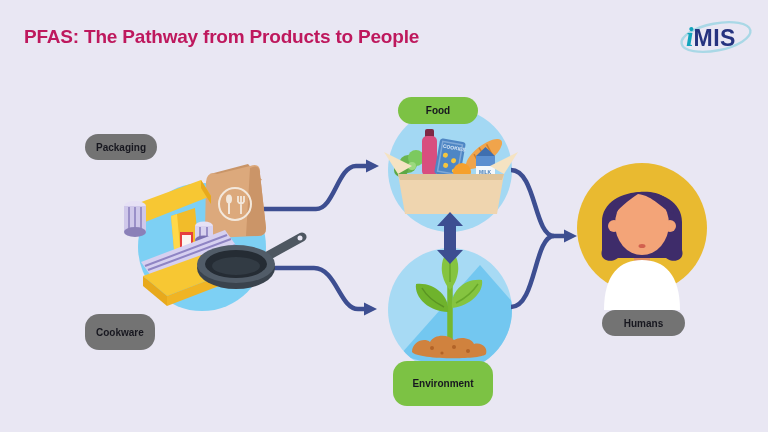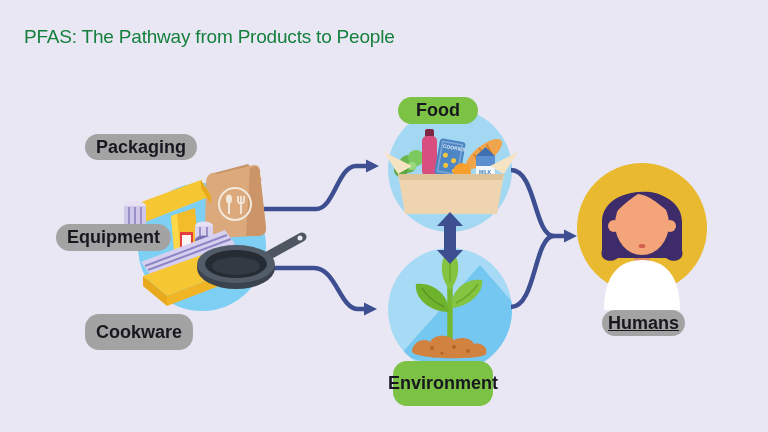--- a/index.html
+++ b/index.html
@@ -2,55 +2,63 @@
 <html><head>
 <meta charset="utf-8">
 <style>
   * { margin:0; padding:0; box-sizing:border-box; }
   html,body { width:768px; height:432px; }
   body { font-family:"Liberation Sans", sans-serif; background:#E9E7F3; overflow:hidden; }
   .canvas { position:relative; width:768px; height:432px; background:#E9E7F3; }
 
   .page-title {
     position:absolute; left:24px; top:26px;
-    font-size:19px; font-weight:normal; color:#15803d; letter-spacing:-0.2px;
+    font-size:19px; font-weight:bold; color:#be185d; letter-spacing:-0.2px;
   }
 
   .logo { position:absolute; left:672px; top:12px; width:82px; height:48px; }
   .logo svg { position:absolute; left:0; top:0; }
   .logo-text { position:absolute; left:14px; top:10px; white-space:nowrap; }
   .logo-i { font-style:italic; font-weight:bold; font-size:27px; color:#12A5BC; font-family:"Liberation Serif", serif; }
   .logo-mis { font-weight:bold; font-size:23px; color:#26337F; letter-spacing:0.5px; }
 
   .circle { position:absolute; border-radius:50%; }
   .circle-products { left:138px; top:183px; width:128px; height:128px; background:#7DD0F4; }
   .circle-food { left:388px; top:108px; width:124px; height:124px; background:#A3D8F3; }
 
   .pill {
     position:absolute; display:flex; align-items:center; justify-content:center;
-    font-weight:bold; font-size:18px; color:#17171F; border-radius:14px;
+    font-weight:bold; font-size:10px; color:#17171F; border-radius:14px;
     padding:9px 11px; white-space:nowrap;
   }
-  .pill-yellow { background:#a3a3a3; }
+  .pill-yellow { background:#737373; }
   .pill-green  { background:#7CC244; }
 
   .abs { position:absolute; }
 
   .footer-credit {
     position:absolute; right:22px; top:398px;
     font-size:12px; color:#2E2E38;
   }
 </style>
 </head>
 <body>
 
 <div class="canvas">
 
   <div class="page-title">PFAS: The Pathway from Products to People</div>
 
+  <div class="logo">
+    <svg width="82" height="48" viewBox="0 0 82 48">
+      <ellipse cx="44" cy="25" rx="35" ry="13.5" fill="none" stroke="#A9D8E6" stroke-width="2.4" transform="rotate(-11 44 25)"></ellipse>
+    </svg>
+    <span class="logo-text">
+      <span class="logo-i">i</span><span class="logo-mis">MIS</span>
+    </span>
+  </div>
 
   <div class="circle circle-products"></div>
 
   <div class="circle circle-food"></div>
 
   <svg class="abs" style="left:386px; top:246px;" width="128" height="128" viewBox="0 0 128 128">
     <defs>
         <clipPath id="envclip">
           <circle cx="64" cy="64" r="62"></circle>
         </clipPath>
@@ -169,20 +177,19 @@
   <svg class="abs" style="left:186px; top:224px;" width="132" height="72" viewBox="0 0 132 72">
     <path d="M78,34 L116,13" stroke="#4E5761" stroke-width="9" stroke-linecap="round" fill="none"></path>
     <circle cx="114" cy="14" r="2.5" fill="#E9E7F3"></circle>
     <ellipse cx="50" cy="44" rx="39" ry="21" fill="#3A434D"></ellipse>
     <ellipse cx="50" cy="40" rx="39" ry="19" fill="#515C68"></ellipse>
     <ellipse cx="50" cy="40" rx="31" ry="14" fill="#252C34"></ellipse>
     <ellipse cx="50" cy="42" rx="24" ry="9" fill="#323B44"></ellipse>
   </svg>
 
   <div class="pill pill-yellow" style="left:85px; top:134px; height:26px;">Packaging</div>
-  <div class="pill pill-yellow" style="left:56px; top:224px; height:27px;">Equipment</div>
   <div class="pill pill-yellow" style="left:85px; top:314px; height:36px;">Cookware</div>
   <div class="pill pill-green" style="left:398px; top:97px; width:80px; height:27px;">Food</div>
   <div class="pill pill-green" style="left:393px; top:361px; width:100px; height:45px;">Environment</div>
-  <div class="pill pill-yellow" style="left:602px; top:310px; width:83px; height:26px;text-decoration:underline;">Humans</div>
+  <div class="pill pill-yellow" style="left:602px; top:310px; width:83px; height:26px;">Humans</div>
 
 
 </div>
 
 </body></html>

